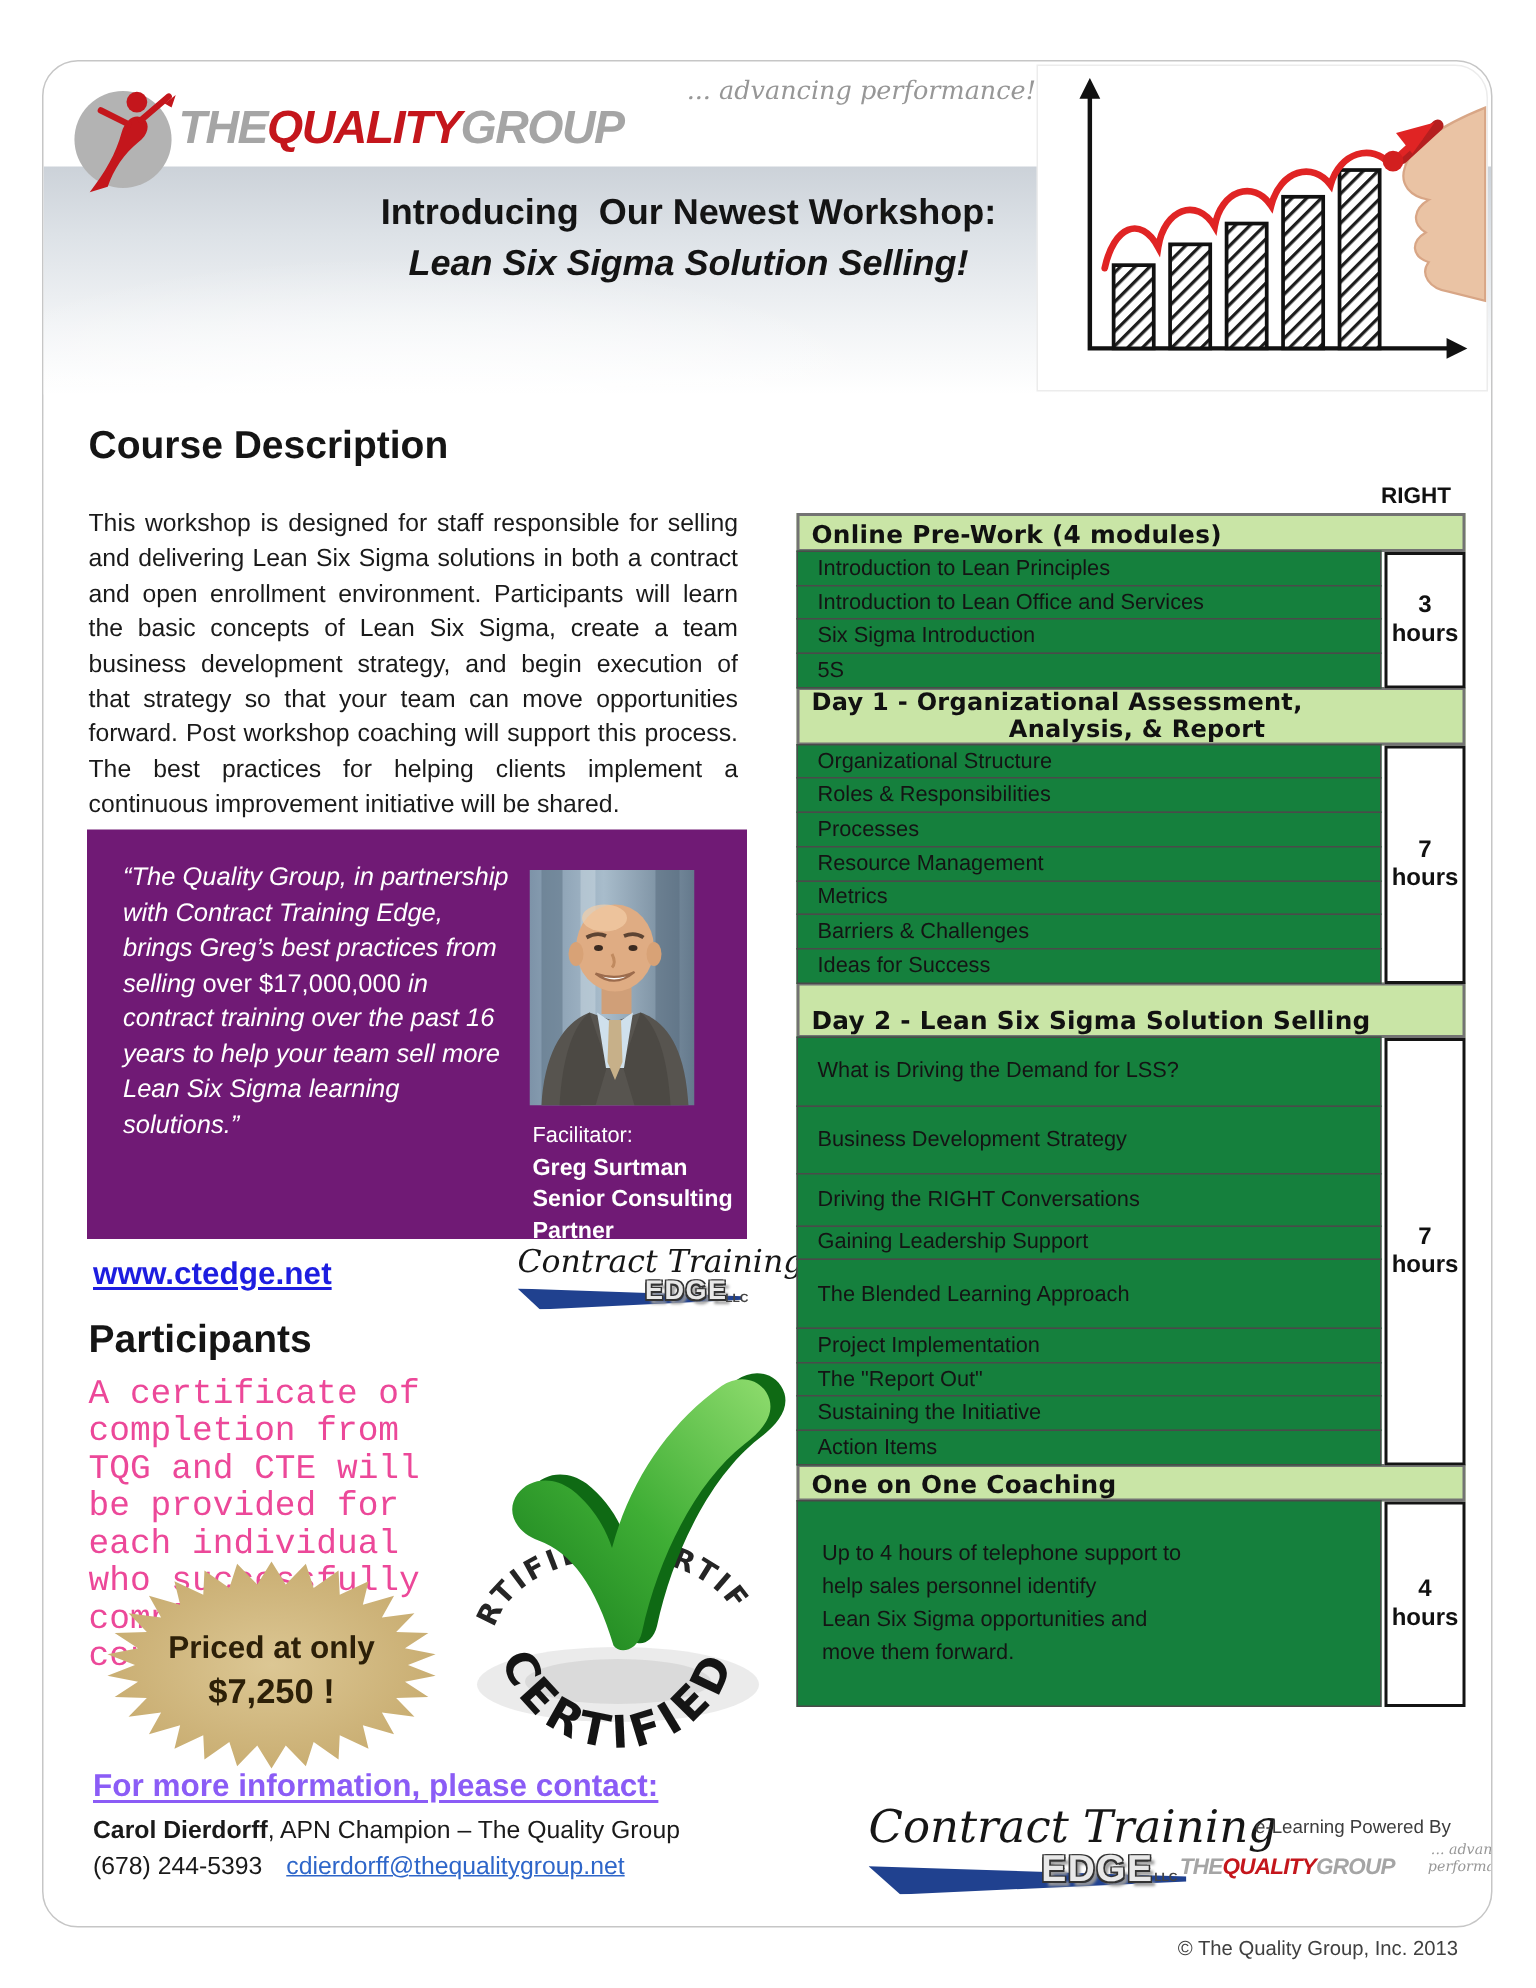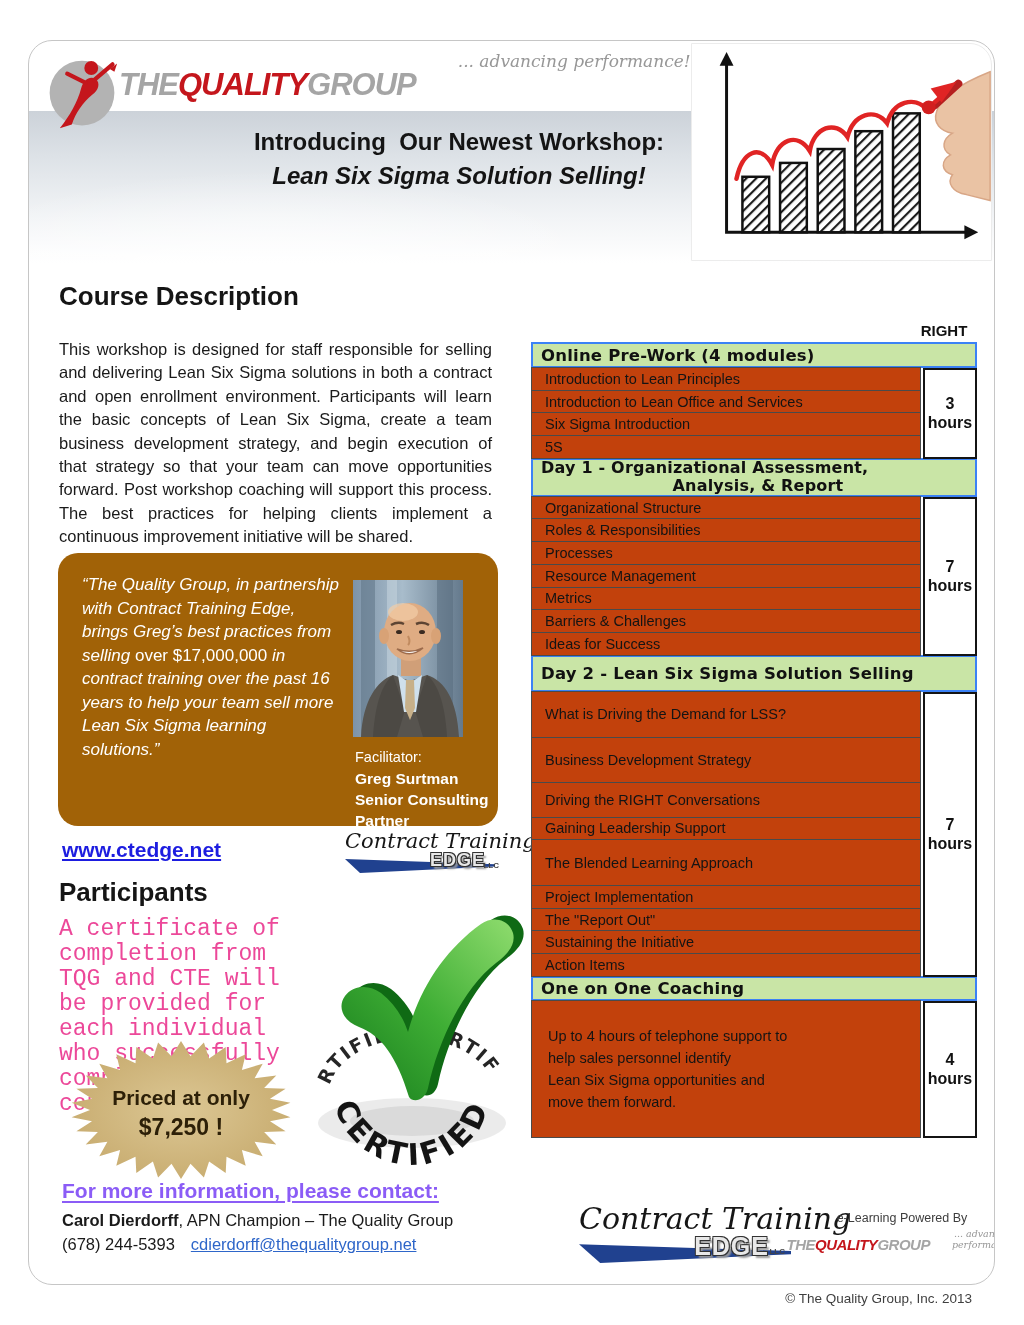--- a/index.html
+++ b/index.html
@@ -28,21 +28,21 @@
   .title .t2 { font-size:24px; font-weight:bold; font-style:italic; color:#141414; line-height:34px; }
 
   .chart-box { position:absolute; left:662px; top:2px; width:301px; height:218px; background:#fff;
                border:1px solid #ececec; border-radius:0 22px 0 0; z-index:3; }
 
   
   .h-big { position:absolute; font-size:26px; font-weight:bold; color:#151515; }
   .course-body { position:absolute; left:30px; top:297px; width:433px; font-size:16.5px;
                  line-height:23.4px; color:#1a1a1a; text-align:justify; }
 
-  .quote-box { position:absolute; left:29px; top:512px; width:440px; height:273px; background:#a16207;border-radius:20px; }
+  .quote-box { position:absolute; left:29px; top:512px; width:440px; height:273px; background:#701a75; }
   .quote-text { position:absolute; left:24px; top:20px; width:262px; color:#fff;
                 font-size:17px; line-height:23.5px; font-style:italic; }
   .q-amount { font-style:normal; }
   .photo { position:absolute; left:295px; top:27px; width:110px; height:157px; }
   .facil { position:absolute; left:297px; top:194px; color:#fff; font-size:14.5px; line-height:21px; }
   .facil .fname { font-weight:bold; font-size:15.5px; width:140px; }
 
   .website { position:absolute; left:33px; top:797px; font-size:21px; font-weight:bold;
              color:#1d1de0; text-decoration:underline; cursor:pointer; }
 
@@ -55,29 +55,29 @@
                color:#8b5cf6; text-decoration:underline; text-underline-offset:3px;text-align:right; }
   .contact-1 { position:absolute; left:33px; top:1170px; font-size:16.5px; color:#1a1a1a; }
   .contact-1 .cname { font-weight:bold; }
   .contact-2 { position:absolute; left:33px; top:1194px; font-size:16.5px; color:#1a1a1a; }
   .contact-2 .cemail { color:#2e66c9; text-decoration:underline; margin-left:16px; cursor:pointer; }
 
   
   .time-label { position:absolute; left:884px; top:281px; width:62px; text-align:center;
                 font-size:15px; font-weight:bold; color:#111; }
   .outline { position:absolute; left:502px; top:302px; width:446px; }
-  .shead { background:#c9e5a6; border:2px solid #3b82f6; margin-top:-1px; padding-left:8px;
-           display:flex; flex-direction:column; justify-content:center;
+  .shead { background:#c9e5a6; border:2px solid #737373; margin-top:-1px; padding-left:8px;
+           display:flex; flex-direction:column; justify-content:flex-end;
            font-family:"DejaVu Sans",sans-serif; font-weight:bold; font-size:16.5px; color:#111; letter-spacing:.2px; }
   .shead .hline2 { text-align:center; }
   .sec0 .shead { height:26px; } .sec1 .shead { height:39px; font-size:16px; line-height:18px; }
   .sec2 .shead { height:37px; } .sec3 .shead { height:25px; }
   .sbody { display:flex; align-items:stretch; }
   .topics { width:390px; }
-  .trow { border:1px solid #4a4a4a; margin-top:-1px; background:#c2410c; display:flex; align-items:center;
+  .trow { border:1px solid #4a4a4a; margin-top:-1px; background:#15803d; display:flex; align-items:center;
           padding-left:13px; font-size:14.5px; color:#141414; }
   .sec0 .trow,.sec1 .trow { height:23.7px; }
   .sec2 .trow { height:23.6px; }
   .sec2 .trow:nth-child(1){height:47px;} .sec2 .trow:nth-child(2){height:46px;}
   .sec2 .trow:nth-child(3){height:36px;} .sec2 .trow:nth-child(5){height:47px;}
   .sec3 .trow { height:138px; white-space:pre-line; line-height:22px; padding-left:16px; }
   .timebox { width:54px; margin-left:2px; border:2px solid #141414; background:#fff; display:flex;
              flex-direction:column; align-items:center; justify-content:center;
              font-weight:bold; font-size:16px; line-height:19px; color:#111; }
 

